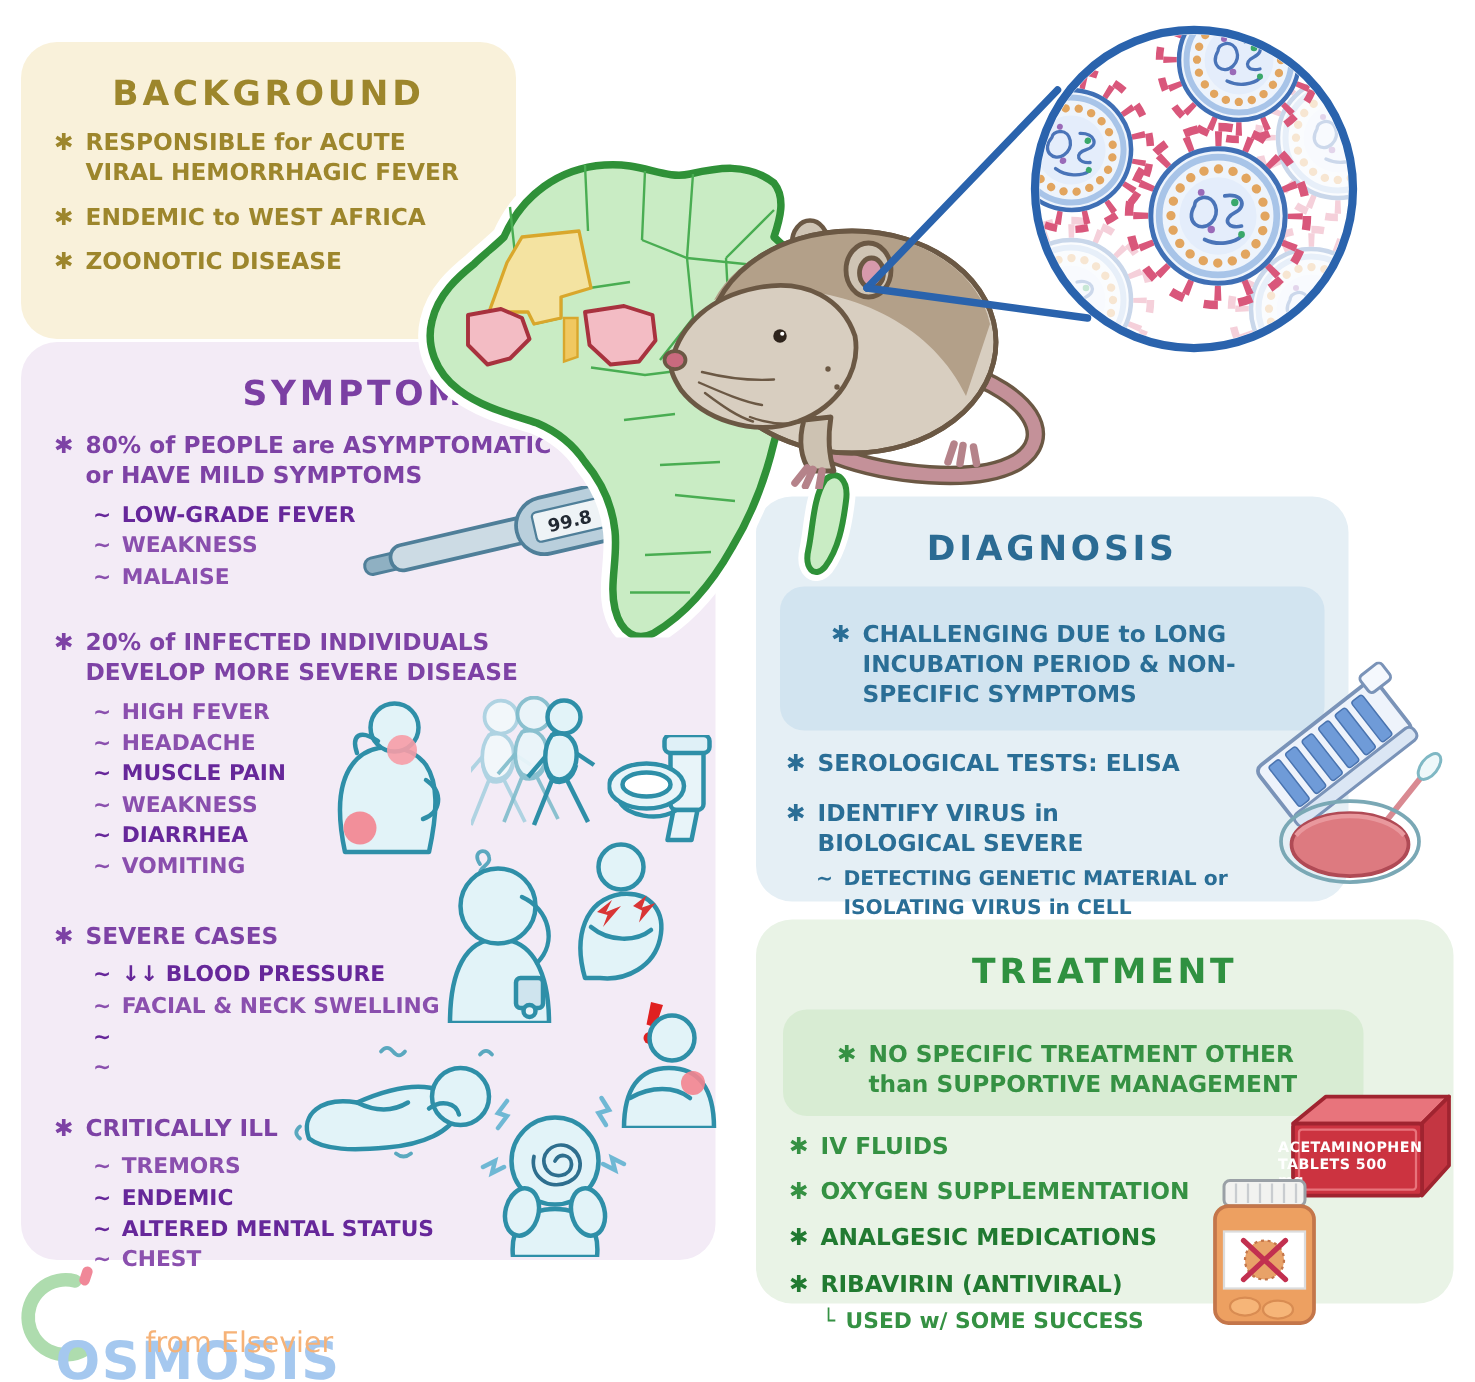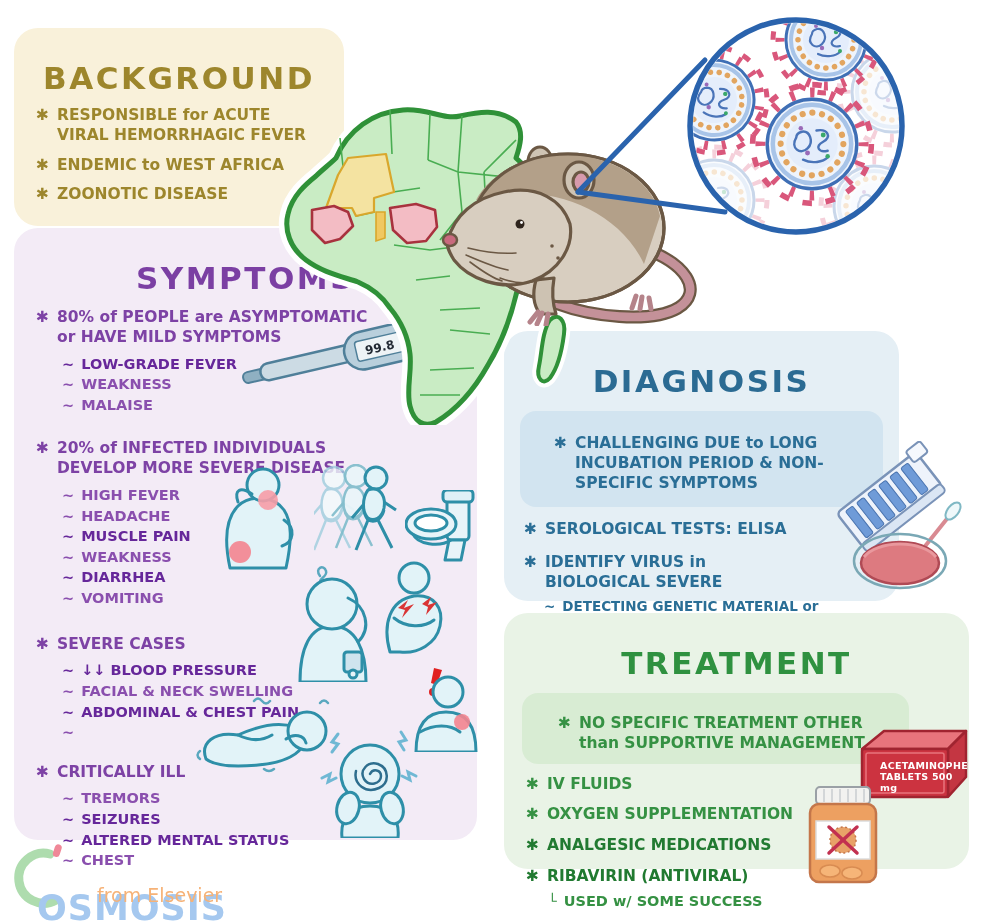--- a/index.html
+++ b/index.html
@@ -1,19 +1,19 @@
 <!DOCTYPE html>
 <html><head>
 <meta charset="utf-8">
 <style>
   html,body{margin:0;padding:0;background:#fff;}
   #canvas{position:relative;width:983px;height:921px;background:#ffffff;overflow:hidden;
           font-family:"DejaVu Sans",sans-serif;}
   .panel{position:absolute;border-radius:24px;}
-  .ptitle{font-weight:bold;text-align:center;letter-spacing:2.5px;font-size:31px;padding-top:32px;}
+  .ptitle{font-weight:bold;text-align:center;letter-spacing:2.5px;font-size:23px;padding-top:22px;}
   .content{position:relative;}
   .star-item{display:flex;gap:8px;font-weight:bold;font-size:15.5px;line-height:1.28;align-items:flex-start;}
   .sub-item{display:flex;gap:7px;font-weight:bold;font-size:14.5px;line-height:1.42;margin-left:26px;align-items:flex-start;}
   .bullet{flex:none;}
   
   #bg-panel{left:14px;top:28px;width:330px;height:198px;background:#f9f1da;color:#9d862c;}
   #bg-panel .star-item{margin:10px 0 10px 22px;max-width:282px;}
   #sym-panel{left:14px;top:228px;width:463px;height:612px;background:#f3ebf6;color:#8a4fae;}
   #sym-panel .ptitle{color:#7b3fa3;}
   #sym-panel .group{margin:0 0 16px 22px;}
@@ -119,38 +119,37 @@
         <div class="sub-item em">
             <span>~</span>
             <span>↓↓ BLOOD PRESSURE</span>
           </div>
         <div class="sub-item">
             <span>~</span>
             <span>FACIAL &amp; NECK SWELLING</span>
           </div>
         <div class="sub-item em">
             <span>~</span>
-            <span>ABDOMINAL &amp; CHEST PAIN</span>
           </div>
         <div class="sub-item">
             <span>~</span>
           </div>
       </div>
       <div class="group" style="margin-top:20px;">
         <div class="star-item">
             <span class="bullet">✱</span>
           <span>CRITICALLY ILL</span>
           </div>
         <div class="sub-item">
             <span>~</span>
             <span>TREMORS</span>
           </div>
         <div class="sub-item em">
             <span>~</span>
-            <span>SEIZURES</span>
+            <span>ENDEMIC</span>
           </div>
         <div class="sub-item em">
             <span>~</span>
             <span>ALTERED MENTAL STATUS</span>
           </div>
         <div class="sub-item">
             <span>~</span>
             <span>CHEST</span>
           </div>
       </div>
@@ -341,21 +340,21 @@
       <span>└</span>
       <span>USED w/ SOME SUCCESS</span>
       </div>
 
     <svg class="abs" style="left:350px;top:112px;" width="115" height="76" viewBox="0 0 115 76">
       <polygon points="8,24 30,6 112,6 94,24" fill="#e8747c" stroke="#a02430" stroke-width="2.5" stroke-linejoin="round"></polygon>
       <polygon points="94,24 112,6 112,52 94,72" fill="#c43642" stroke="#a02430" stroke-width="2.5" stroke-linejoin="round"></polygon>
       <rect x="8" y="24" width="86" height="48" fill="#cc3340" stroke="#a02430" stroke-width="2.5" rx="2"></rect>
       <rect x="12" y="28" width="78" height="40" fill="none" stroke="#e8747c" stroke-width="1.5" rx="2"></rect>
     </svg>
-    <div class="boxtext" style="left:376px;top:148px;width:90px;">
+    <div class="boxtext" style="left:348px;top:148px;width:90px;">
       <div>ACETAMINOPHEN</div>
       <div>TABLETS 500 mg</div>
     </div>
 
     <svg class="abs" style="left:292px;top:172px;" width="92" height="100" viewBox="0 0 92 100">
       <rect x="20" y="2" width="54" height="17" rx="4" fill="#f2f2f0" stroke="#9aa0a6" stroke-width="2"></rect>
       <g stroke="#c9ccd0" stroke-width="1.5">
         <line x1="28" y1="4" x2="28" y2="17"></line>
           <line x1="36" y1="4" x2="36" y2="17"></line>
         <line x1="44" y1="4" x2="44" y2="17"></line>

